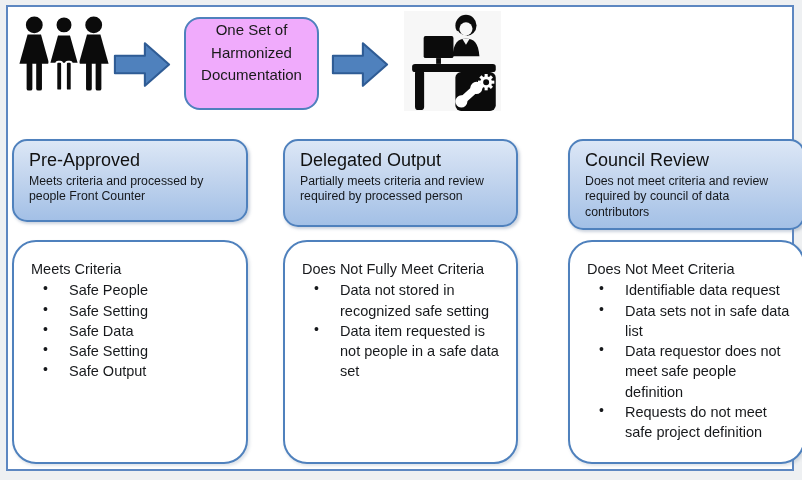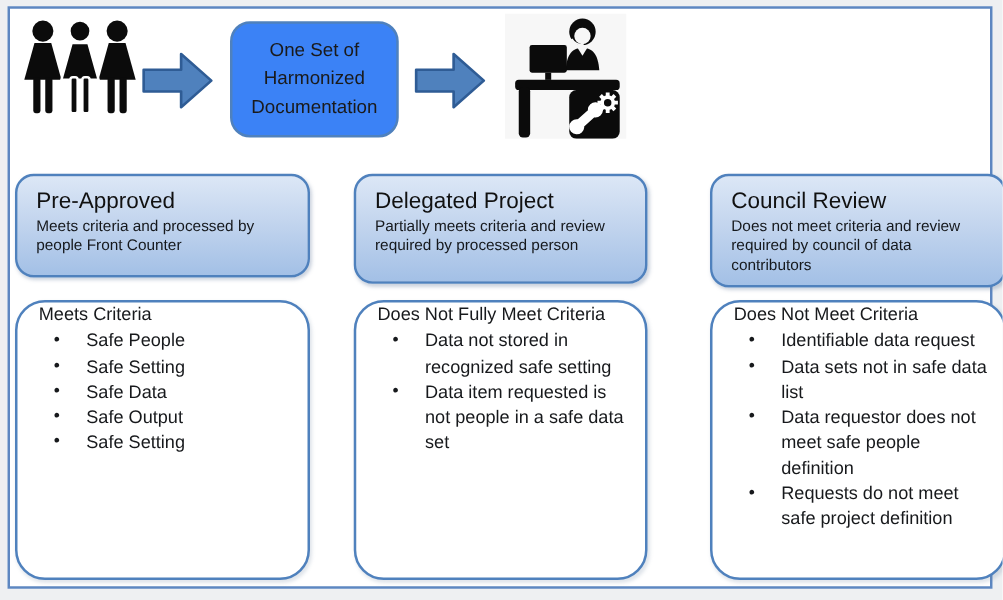--- a/index.html
+++ b/index.html
@@ -19,22 +19,22 @@
   .frame{position:absolute;left:6px;top:5px;width:788px;height:466px;border:2px solid var(--frame-border,#5d87c1);background:#fff;}
 
   
   .people-icon{position:absolute;left:18px;top:13px;width:92px;height:92px;}
   .desk-icon{position:absolute;left:404px;top:11px;width:97px;height:100px;background:#f7f7f7;}
   .arrow{position:absolute;width:58px;height:53px;}
   .arrow1{left:113px;top:38px;}
   .arrow2{left:331px;top:38px;}
   .doc-box{
     position:absolute;left:184px;top:17px;width:135px;height:93px;
-    border:2.5px solid var(--accent-border,#4f81bd);border-radius:16px;background:#3b82f6;
-    display:flex;align-items:center;justify-content:center;text-align:center;
+    border:2.5px solid var(--accent-border,#4f81bd);border-radius:16px;background:#f0abfc;
+    display:flex;align-items:flex-start;justify-content:center;text-align:center;
     font-size:15px;line-height:1.5;white-space:pre-line;color:#1a1a1a;
   }
 
   
   .col{position:absolute;top:139px;height:325px;}
   .col1{left:12px;width:236px;}
   .col2{left:283px;width:235px;}
   .col3{left:568px;width:237px;text-decoration:underline;}
   .hdr{
     position:absolute;left:0;right:0;top:0;
@@ -48,21 +48,21 @@
   .col3 .hdr{height:91px}
   .hdr-title{font-size:18px;line-height:1.15;color:#111;margin-bottom:3px;}
   .hdr-sub{font-size:12.3px;line-height:1.27;color:#15181c;}
   .col1 .hdr-sub{max-width:186px}
   .col2 .hdr-sub{max-width:218px}
   .col3 .hdr-sub{max-width:202px}
 
   .card{
     position:absolute;left:0;right:0;top:101px;bottom:0;
     border:2px solid var(--accent-border,#4f81bd);border-radius:24px;background:#fff;
-    padding:0 10px 0 17px;font-size:14.5px;line-height:1.4;color:#17191c;
+    padding:17px 10px 0 17px;font-size:14.5px;line-height:1.4;color:#17191c;
     box-shadow:1.5px 2px 3px rgba(110,130,160,.22);
   }
   .card ul{list-style:none;margin:1px 0 0;padding:0 0 0 11px;}
   .card li{position:relative;padding-left:27px;}
   .card li::before{content:"\2022";position:absolute;left:1px;top:-1px;font-size:14px;color:#17191c;}
 </style>
 </head>
 <body>
 
 <div class="stage">
@@ -137,29 +137,29 @@
     <div class="hdr">
       <div class="hdr-title">Pre-Approved</div>
       <div class="hdr-sub">Meets criteria and processed by people Front Counter</div>
     </div>
     <div class="card">
       <div class="card-title">Meets Criteria</div>
       <ul>
           <li>Safe People</li>
           <li>Safe Setting</li>
           <li>Safe Data</li>
+          <li>Safe Setting</li>
           <li>Safe Output</li>
-          <li>Safe Setting</li>
         </ul>
     </div>
   </div>
 
   <div class="col col2">
     <div class="hdr">
-      <div class="hdr-title">Delegated Project</div>
+      <div class="hdr-title">Delegated Output</div>
       <div class="hdr-sub">Partially meets criteria and review required by processed person</div>
     </div>
     <div class="card">
       <div class="card-title">Does Not Fully Meet Criteria</div>
       <ul>
           <li>Data not stored in recognized safe setting</li>
           <li>Data item requested is not people in a safe data set</li>
         </ul>
     </div>
   </div>

